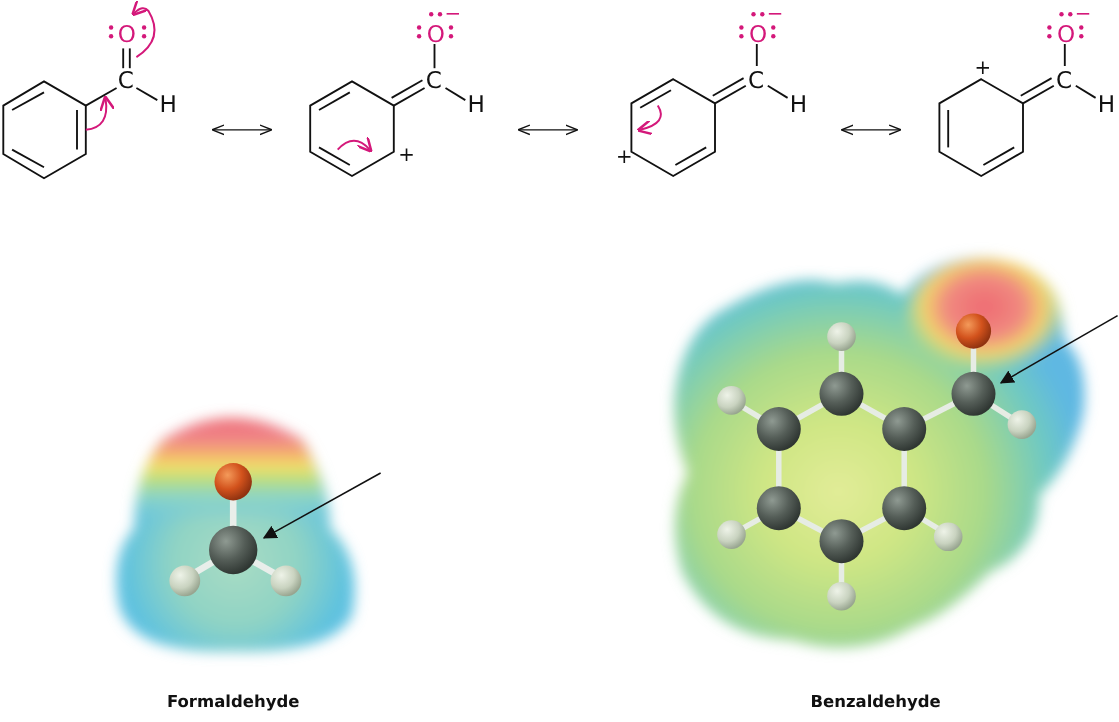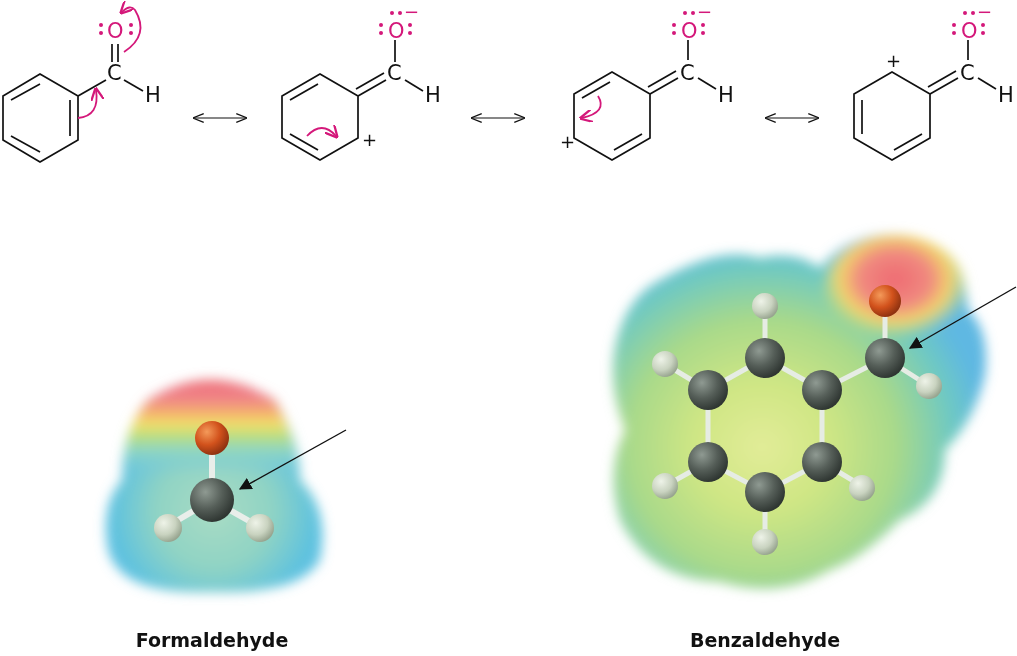--- a/index.html
+++ b/index.html
@@ -1,18 +1,18 @@
 <!DOCTYPE html>
 <html><head>
 <meta charset="utf-8">
 <style>
   html, body { margin: 0; padding: 0; background: #ffffff; }
   body { width: 1017px; height: 656px; position: relative; overflow: hidden; font-family: "DejaVu Sans", sans-serif; }
   .canvas { position: absolute; left: 0; top: 0; width: 1017px; height: 656px; }
-  .lbl { position: absolute; font-family: "DejaVu Sans", sans-serif; font-weight: bold; font-size: 19px; color: #111; text-align: center; }
+  .lbl { position: absolute; font-family: "DejaVu Sans", sans-serif; font-weight: bold; font-size: 15px; color: #111; text-align: center; }
   .atom { font-family: "DejaVu Sans", sans-serif; font-size: 21px; }
   .chg { font-family: "DejaVu Sans", sans-serif; font-size: 18px; }
 </style>
 </head>
 <body>
 
 <svg class="canvas" viewBox="0 0 1017 656" width="1017" height="656" xmlns="http://www.w3.org/2000/svg">
   <defs>
     <marker id="mhead" viewBox="0 0 10 10" refX="8" refY="5" markerWidth="7" markerHeight="7" orient="auto-start-reverse">
       <path d="M0,0 L10,5 L0,10" fill="none" stroke="#d4187a" stroke-width="1.8"></path>
@@ -223,13 +223,13 @@
     <circle cx="765" cy="492" r="20" fill="url(#ballC)"></circle>
     <circle cx="708" cy="462" r="20" fill="url(#ballC)"></circle>
     <circle cx="708" cy="390" r="20" fill="url(#ballC)"></circle>
     <circle cx="885" cy="358" r="20" fill="url(#ballC)"></circle>
     <circle cx="885" cy="301" r="16" fill="url(#ballO)"></circle>
   </g>
   <line x1="1016" y1="287" x2="910" y2="348" stroke="#111" stroke-width="1.4" marker-end="url(#ahead)"></line>
 </svg>
 
 <div class="lbl" style="left:112px; top:629px; width:200px;">Formaldehyde</div>
-<div class="lbl" style="left:665px; top:629px; width:200px;">Benzaldehyde</div>
+<div class="lbl" style="left:696px; top:629px; width:200px;">Benzaldehyde</div>
 
 </body></html>

